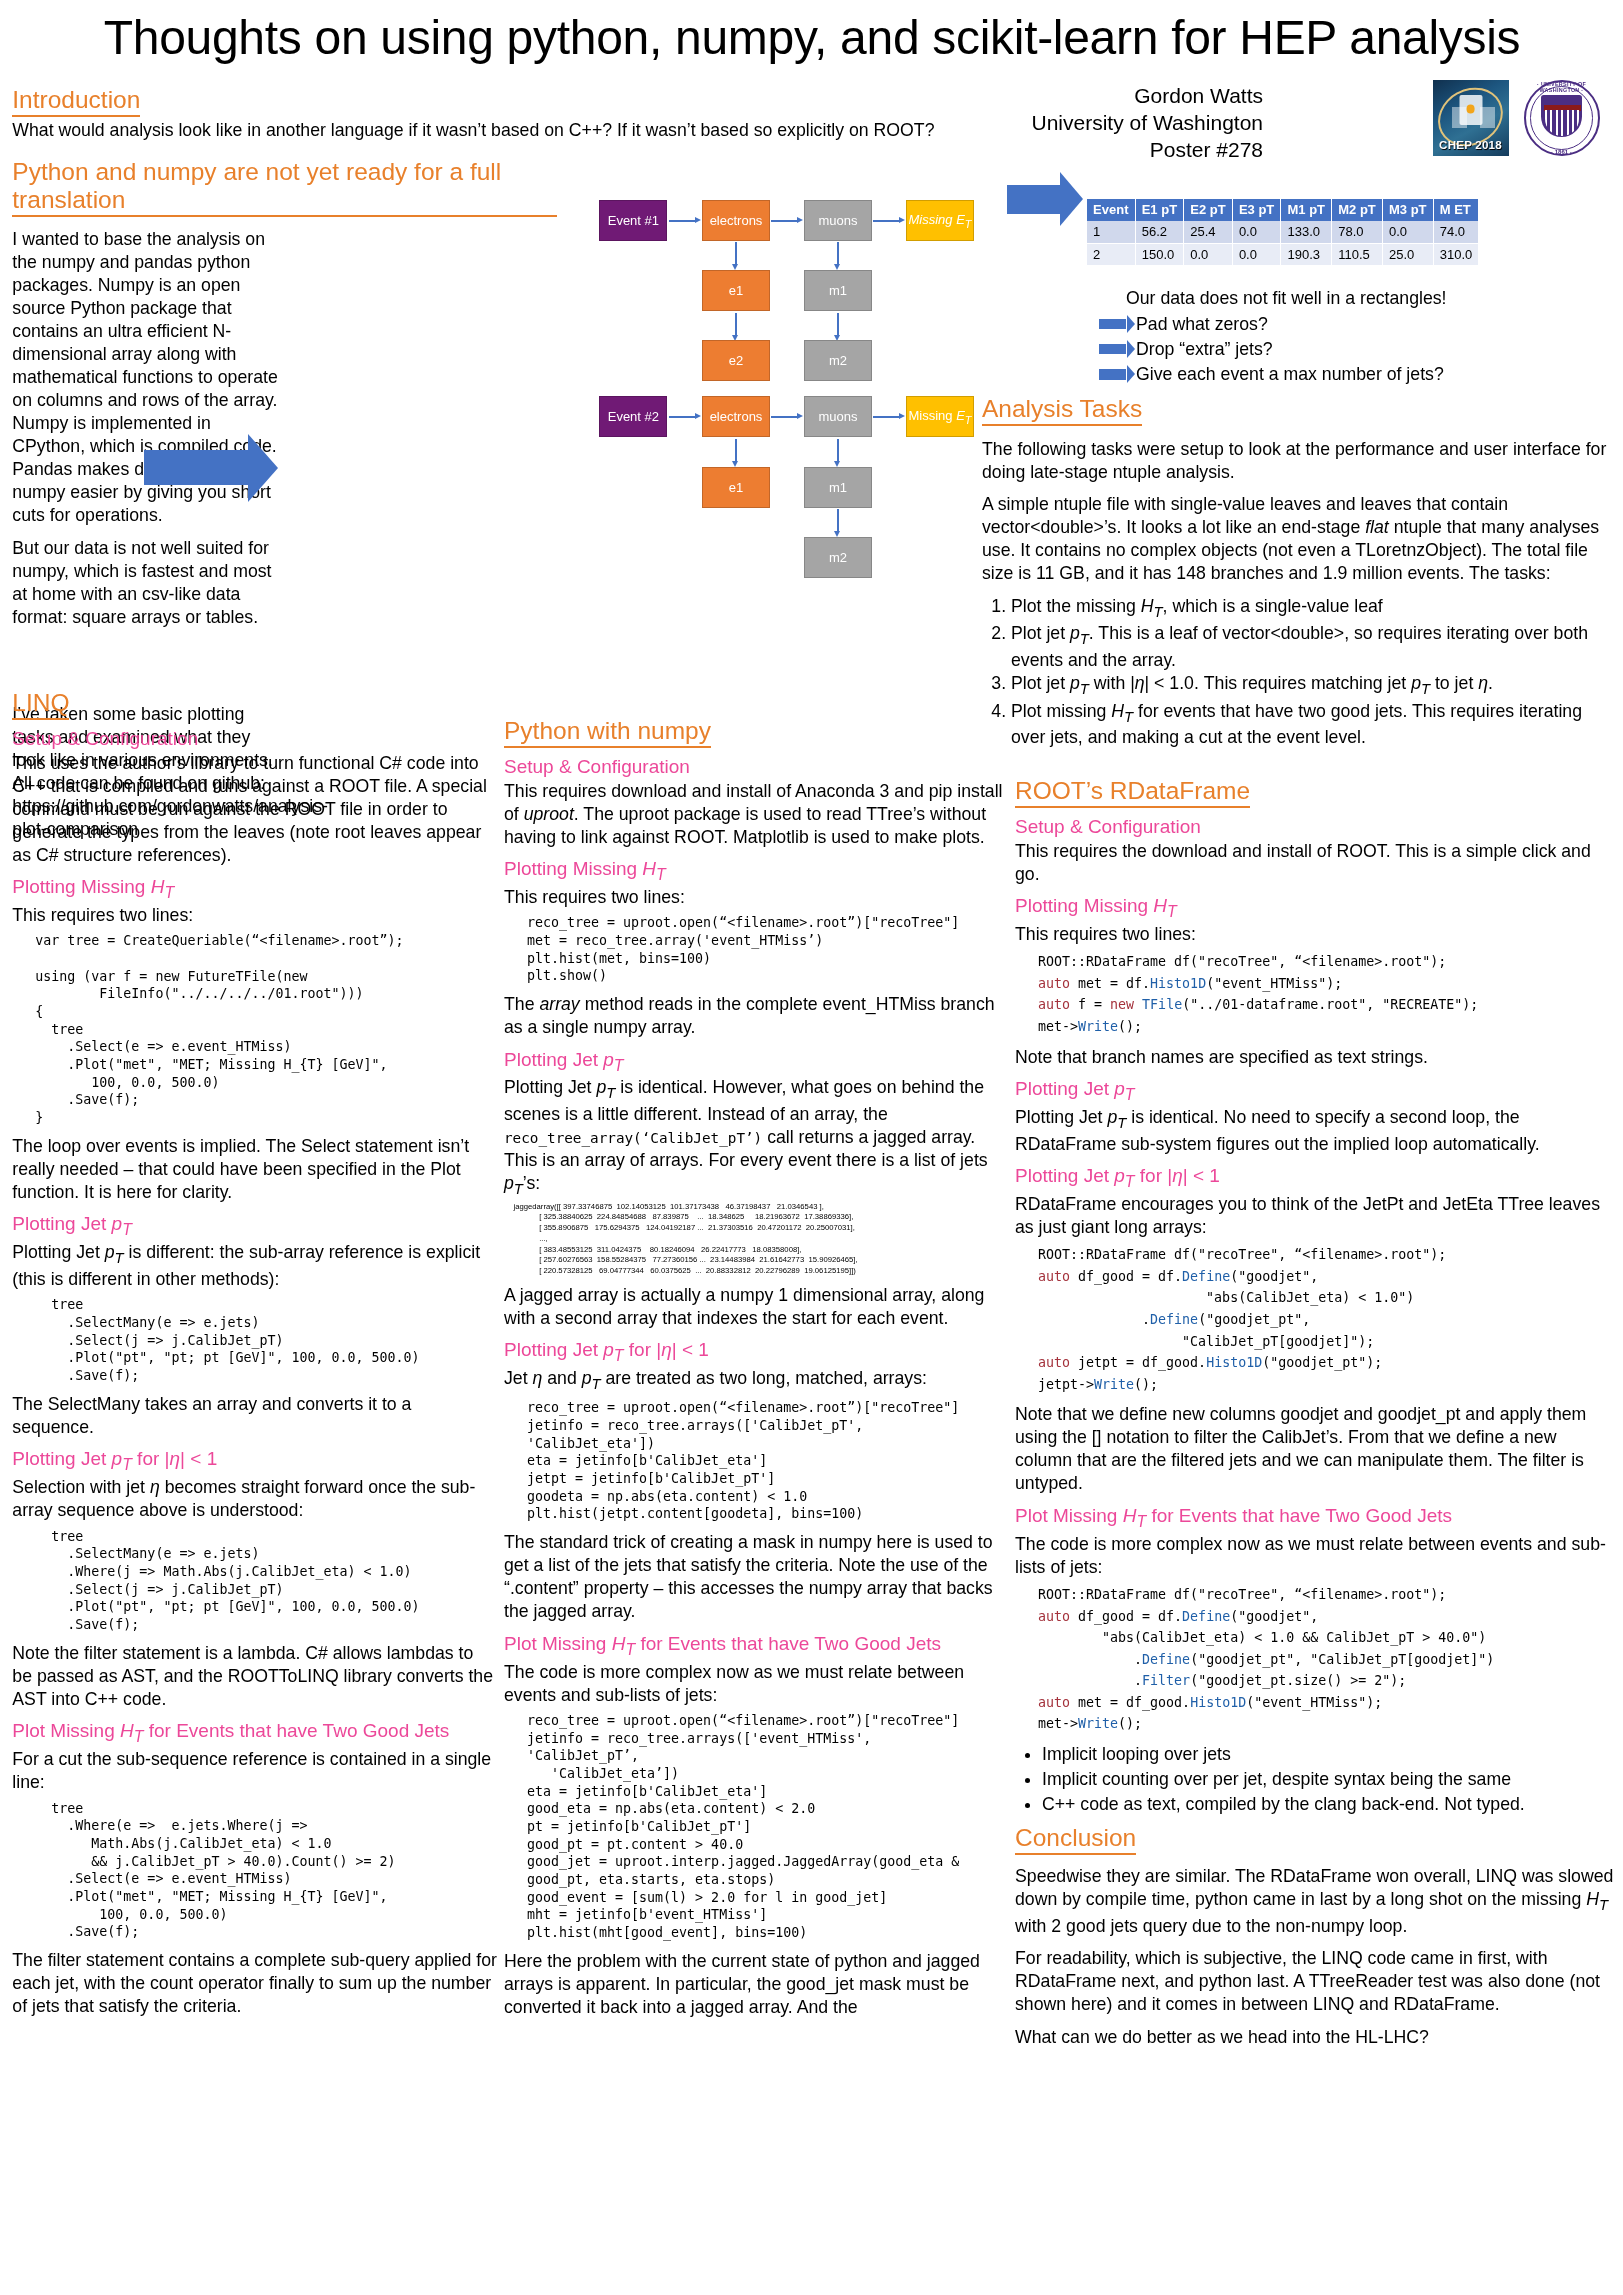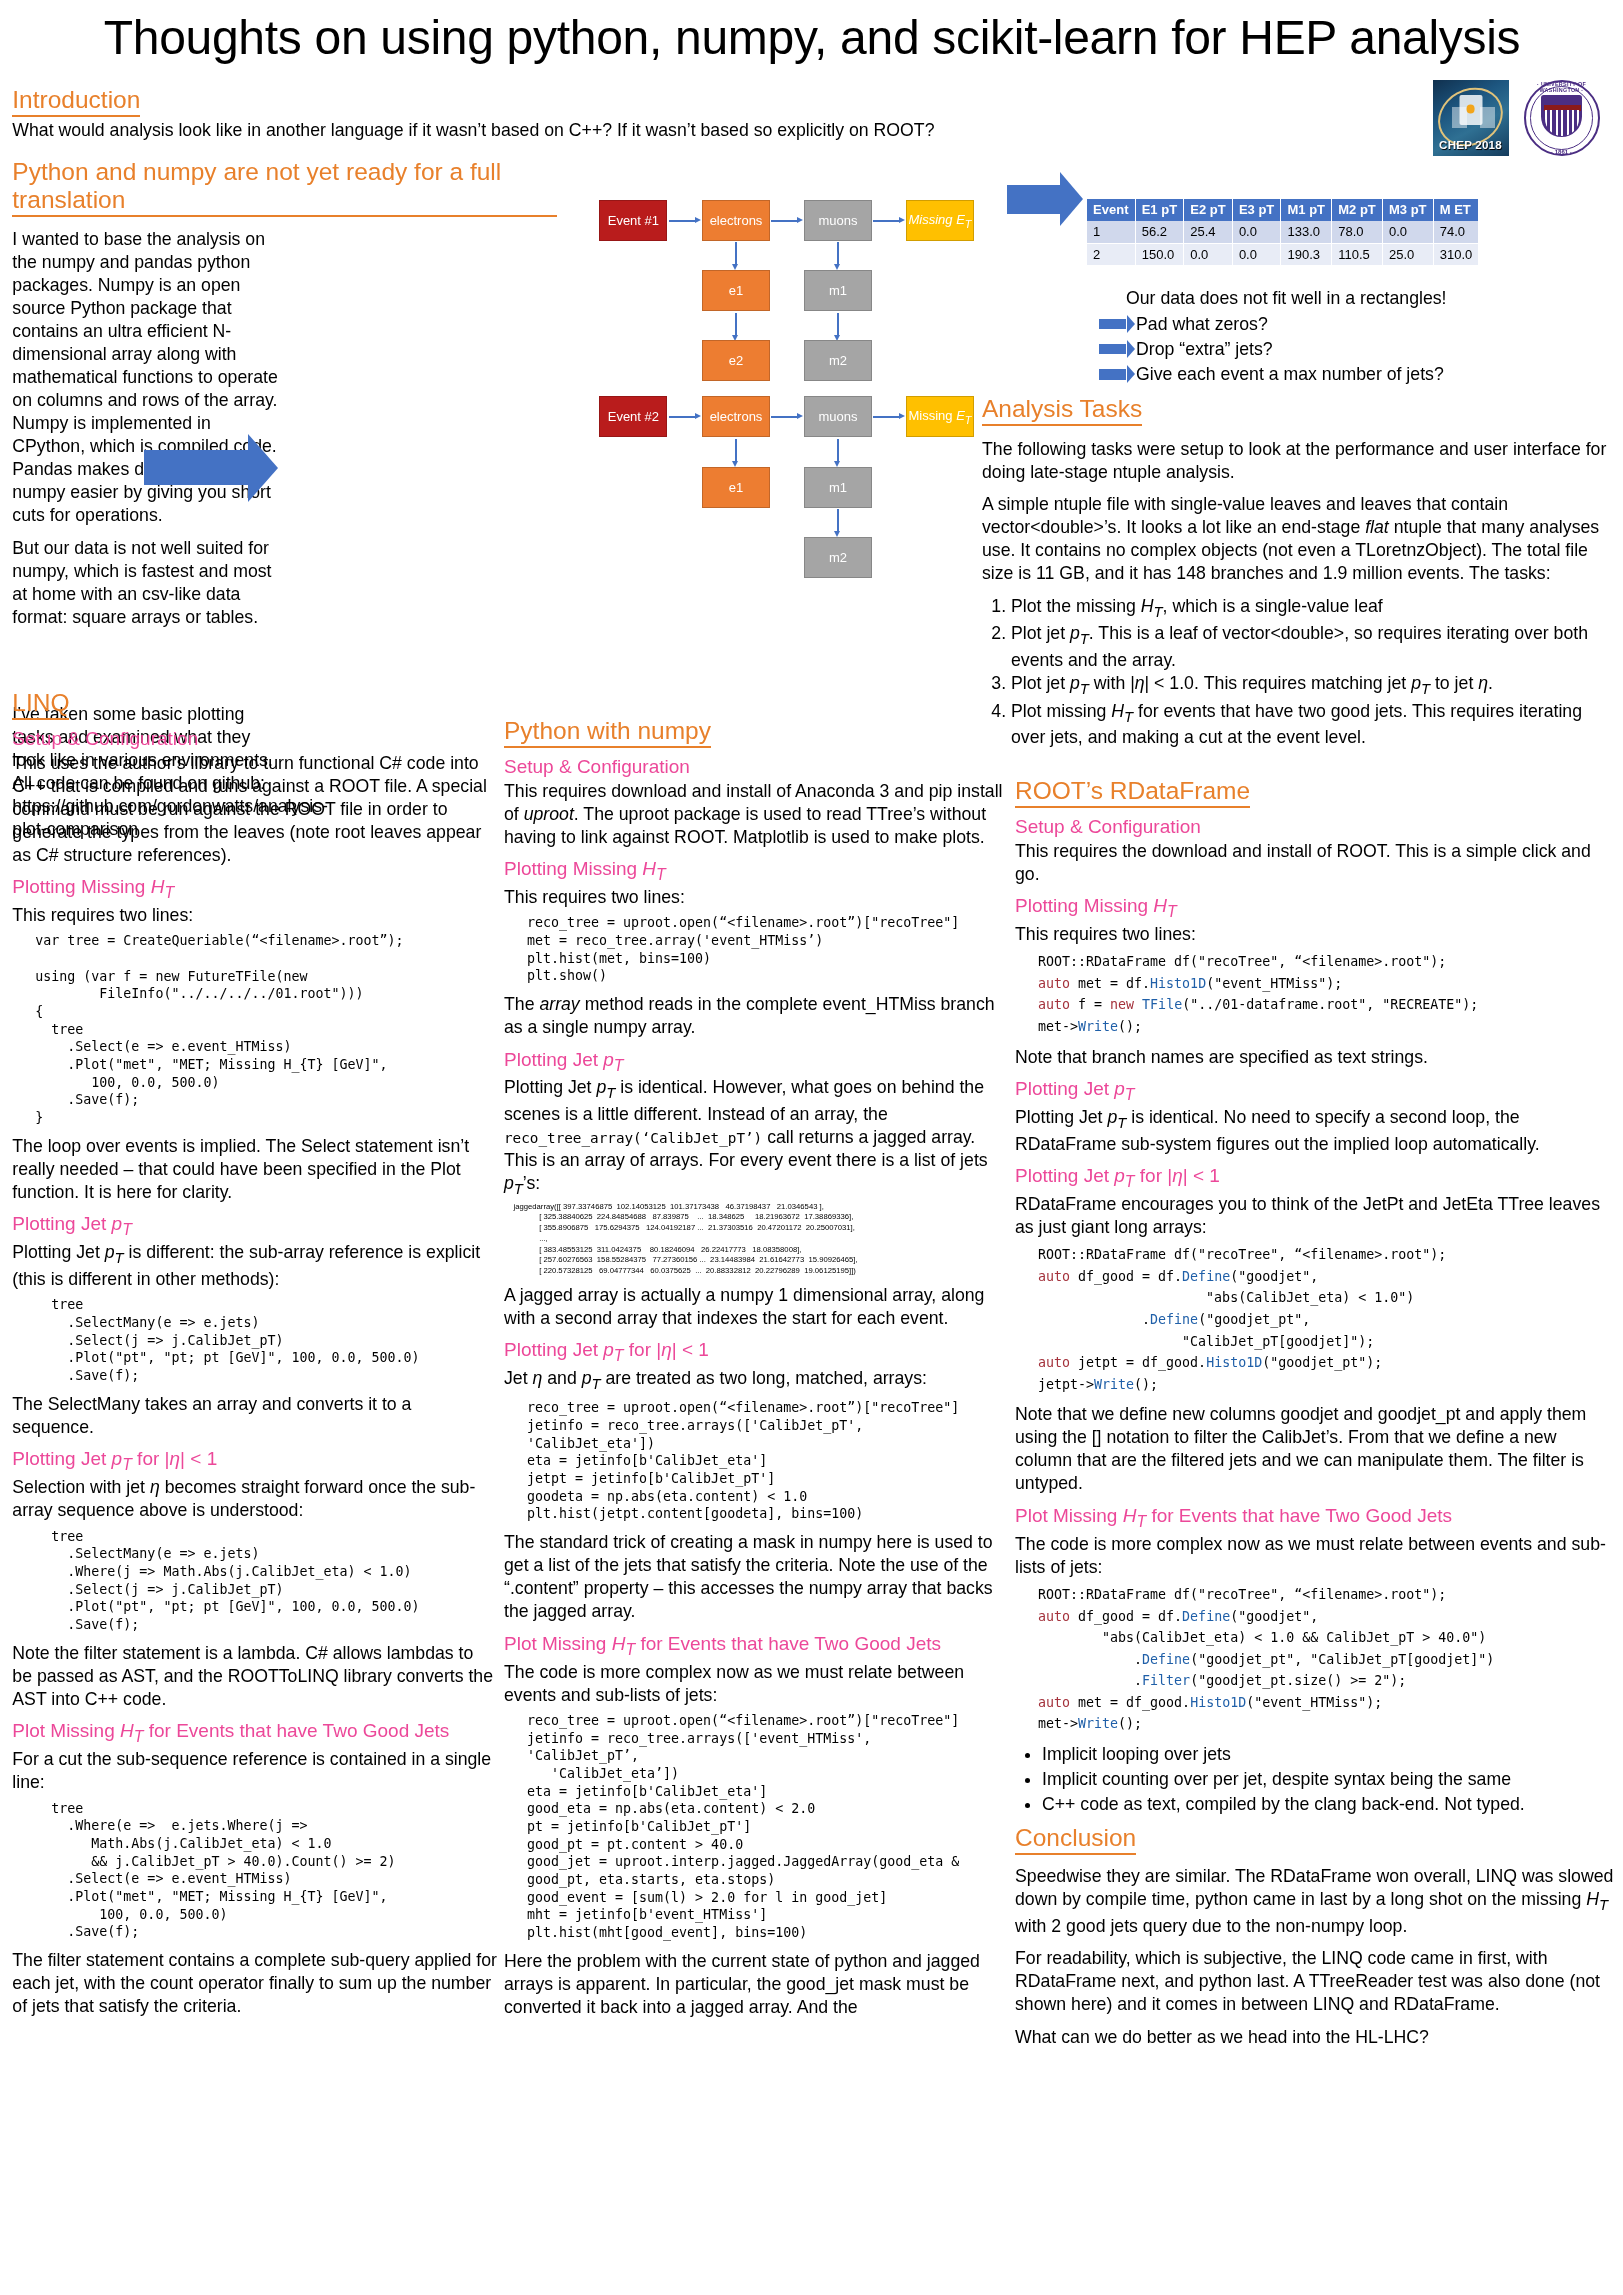--- a/index.html
+++ b/index.html
@@ -106,21 +106,21 @@
   .sec-tasks  { position:absolute; left:982px; top:395px; width:633px; }
   .sec-rdf    { position:absolute; left:1015px; top:777px; width:601px; }
 
   
   .diagram { position:absolute; left:594px; top:192px; width:409px; height:381px; }
   .node {
     position:absolute; color:#fff; font-size:13px;
     display:flex; align-items:center; justify-content:center;
     border:0.7px solid rgba(0,0,0,.18);
   }
-  .n-blue   { background:#b91c1c; }
+  .n-blue   { background:#701a75; }
   .n-orange { background:#ed7d31; }
   .n-gray   { background:#a5a5a5; }
   .n-yellow { background:#ffc000; }
   .arrow-h { position:absolute; height:2px; background:#4472c4; }
   .arrow-h:after {
     content:""; position:absolute; right:-6.1px; top:-2.7px;
     border-left:6.8px solid #4472c4; border-top:3.7px solid transparent; border-bottom:3.7px solid transparent;
   }
   .arrow-v { position:absolute; width:2px; background:#4472c4; }
   .arrow-v:after {
@@ -166,20 +166,25 @@
   }
   .sm-arrow-wrap { width:37px; flex:0 0 auto; display:flex; align-items:center;}
 </style>
 </head>
 <body>
 
 <div class="poster">
 
   <div class="title">Thoughts on using python, numpy, and scikit-learn for HEP analysis</div>
 
+  <div class="hdr-author">
+    <div>Gordon Watts</div>
+    <div>University of Washington</div>
+    <div>Poster #278</div>
+  </div>
 
   <div class="logos">
     <div class="chep-logo">
       <div class="ellipse"></div>
       <div class="orb2"></div>
         <div class="orb3"></div>
       <div class="orb"></div>
         <div class="sun"></div>
       <div class="txt">CHEP 2018</div>
     </div>

